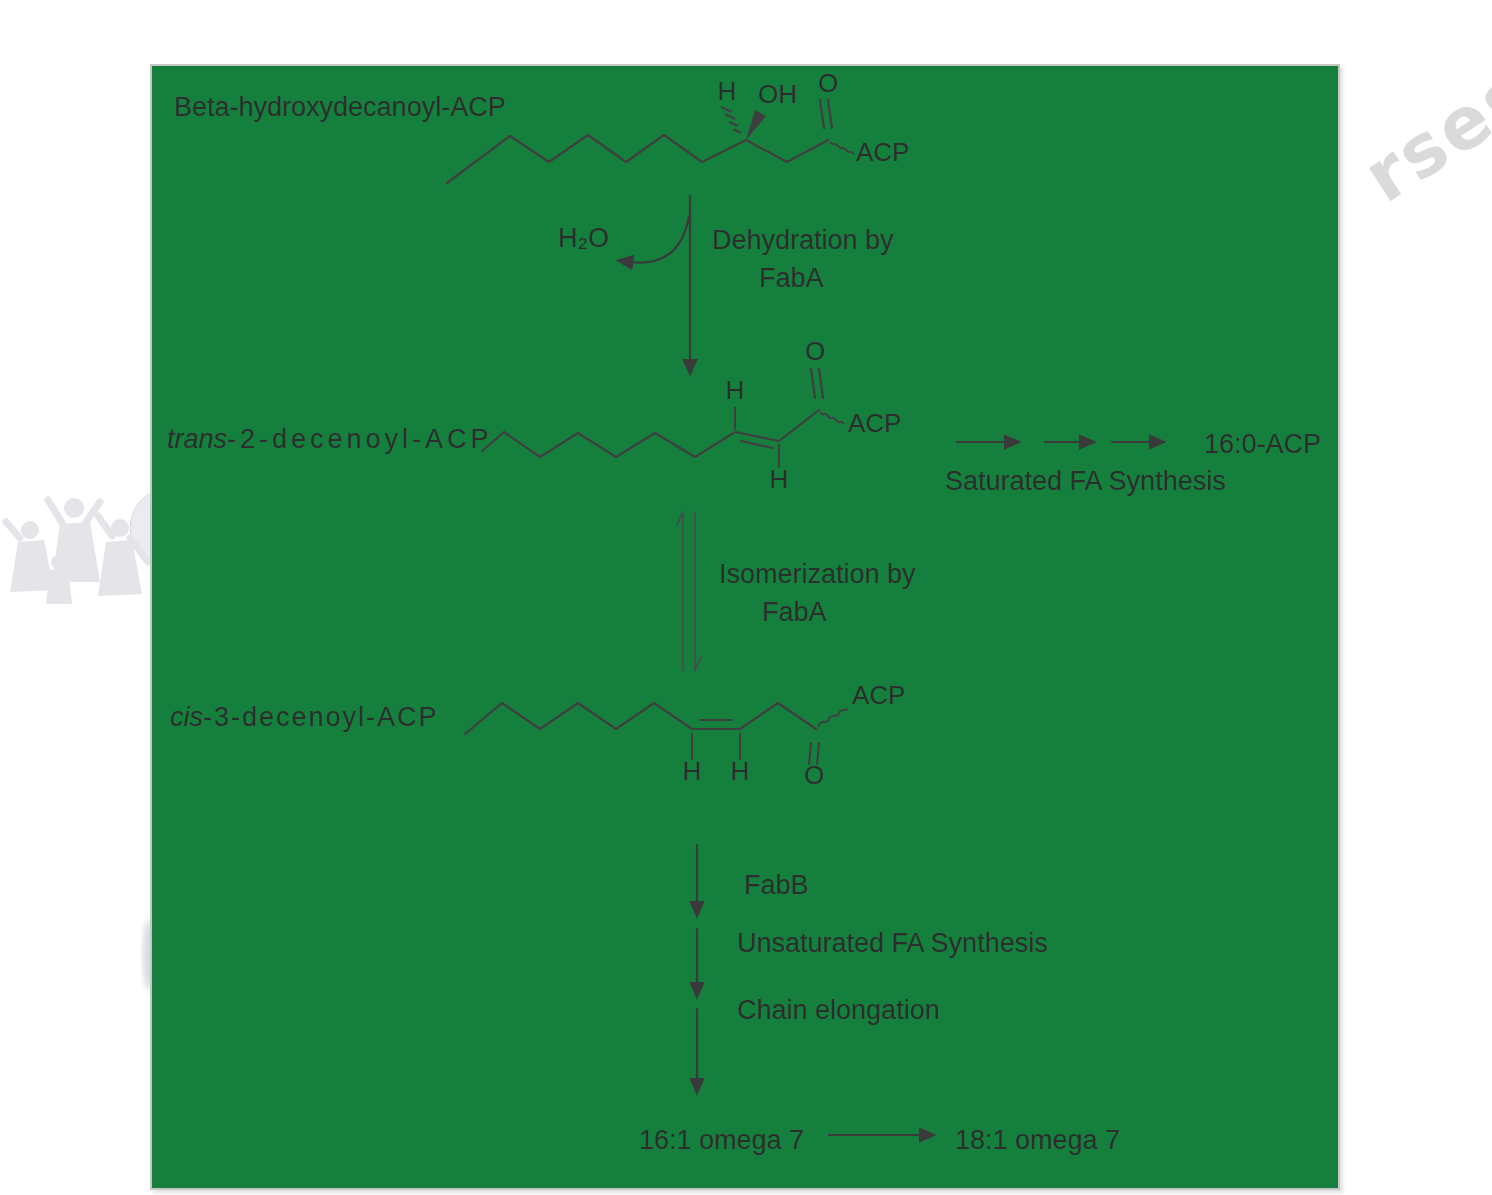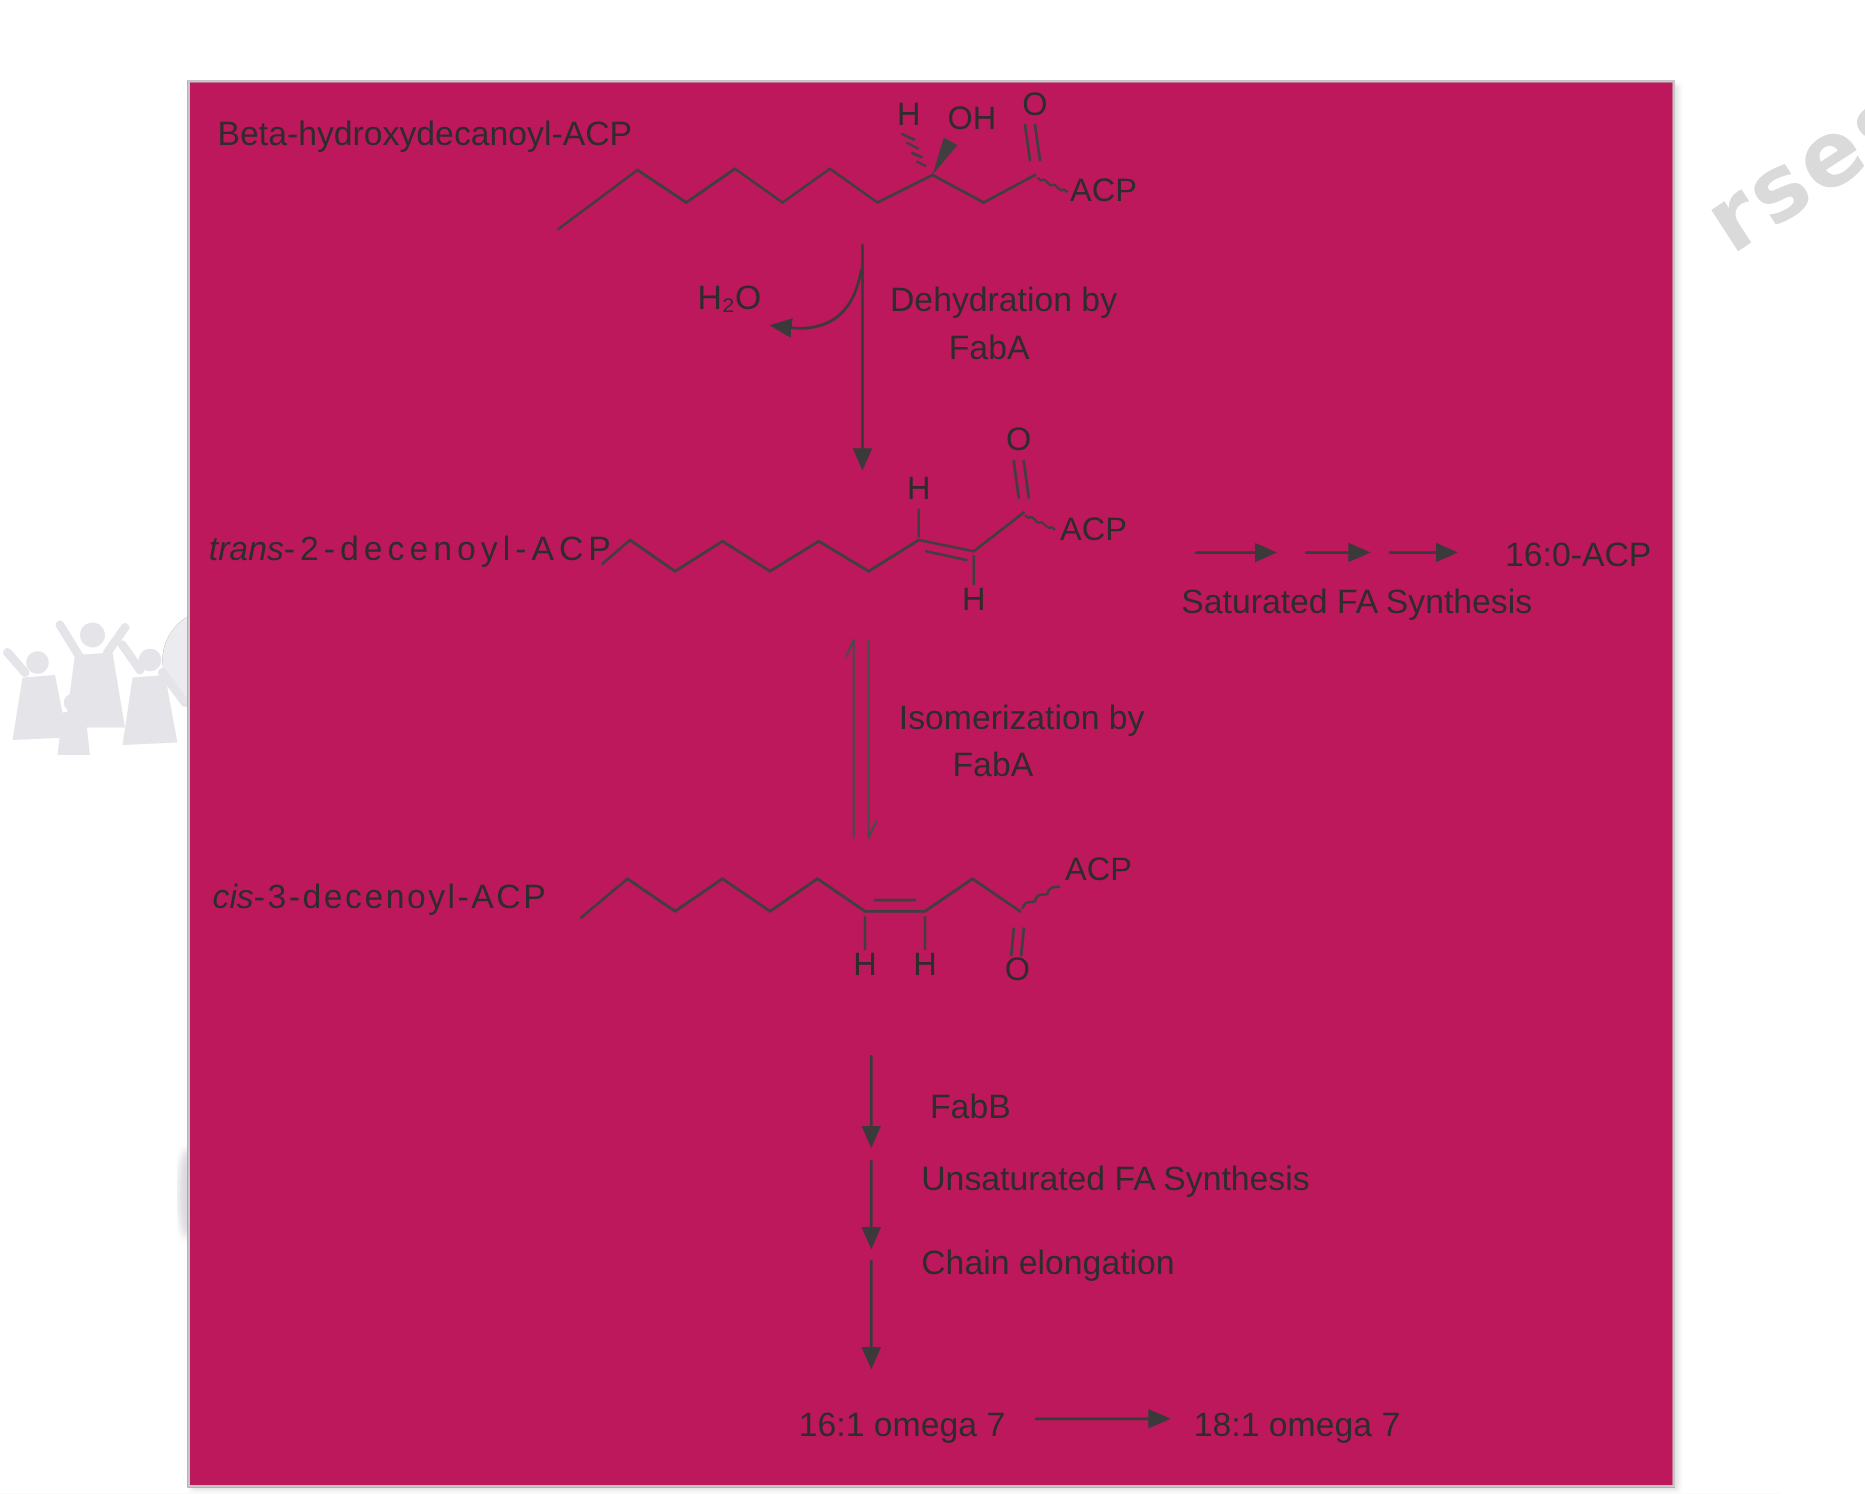--- a/index.html
+++ b/index.html
@@ -5,21 +5,21 @@
   html,body{margin:0;padding:0;background:#fff;}
   .page{position:relative;width:1492px;height:1195px;background:#ffffff;overflow:hidden;
         font-family:"Liberation Sans", sans-serif;}
   
   .wm-corner{position:absolute;left:1349px;top:148px;z-index:0;
              font-family:"DejaVu Sans", sans-serif;font-weight:bold;font-size:72px;
              color:#dadada;letter-spacing:3px;transform:rotate(-33deg);transform-origin:left top;}
   .wm-logo{position:absolute;left:0;top:478px;z-index:0;}
   
   .panel{position:absolute;left:150px;top:64px;width:1186px;height:1122px;z-index:1;
-         background:#be185d;border:2px solid #c6c6c6;
+         background:#15803d;border:2px solid #c6c6c6;
          box-shadow:3px 3px 4px rgba(0,0,0,0.12);text-align:center;}
   .panel svg{display:block;}
   svg text{fill:#2d2d2d;font-family:"Liberation Sans", sans-serif;font-size:27px;}
   svg .atom{font-size:26px;}
   .bond{stroke:#3f3f3f;stroke-width:2.2;fill:none;stroke-linejoin:round;stroke-linecap:round;}
   .thin{stroke:#3f3f3f;stroke-width:2;fill:none;}
   .rxn{stroke:#3a3a3a;stroke-width:2.2;fill:none;stroke-linecap:round;}
   .eq{stroke:#4a4a4a;stroke-width:1.7;fill:none;stroke-linecap:round;}
   .wmfill{fill:#e4e4e9;}
 </style>

